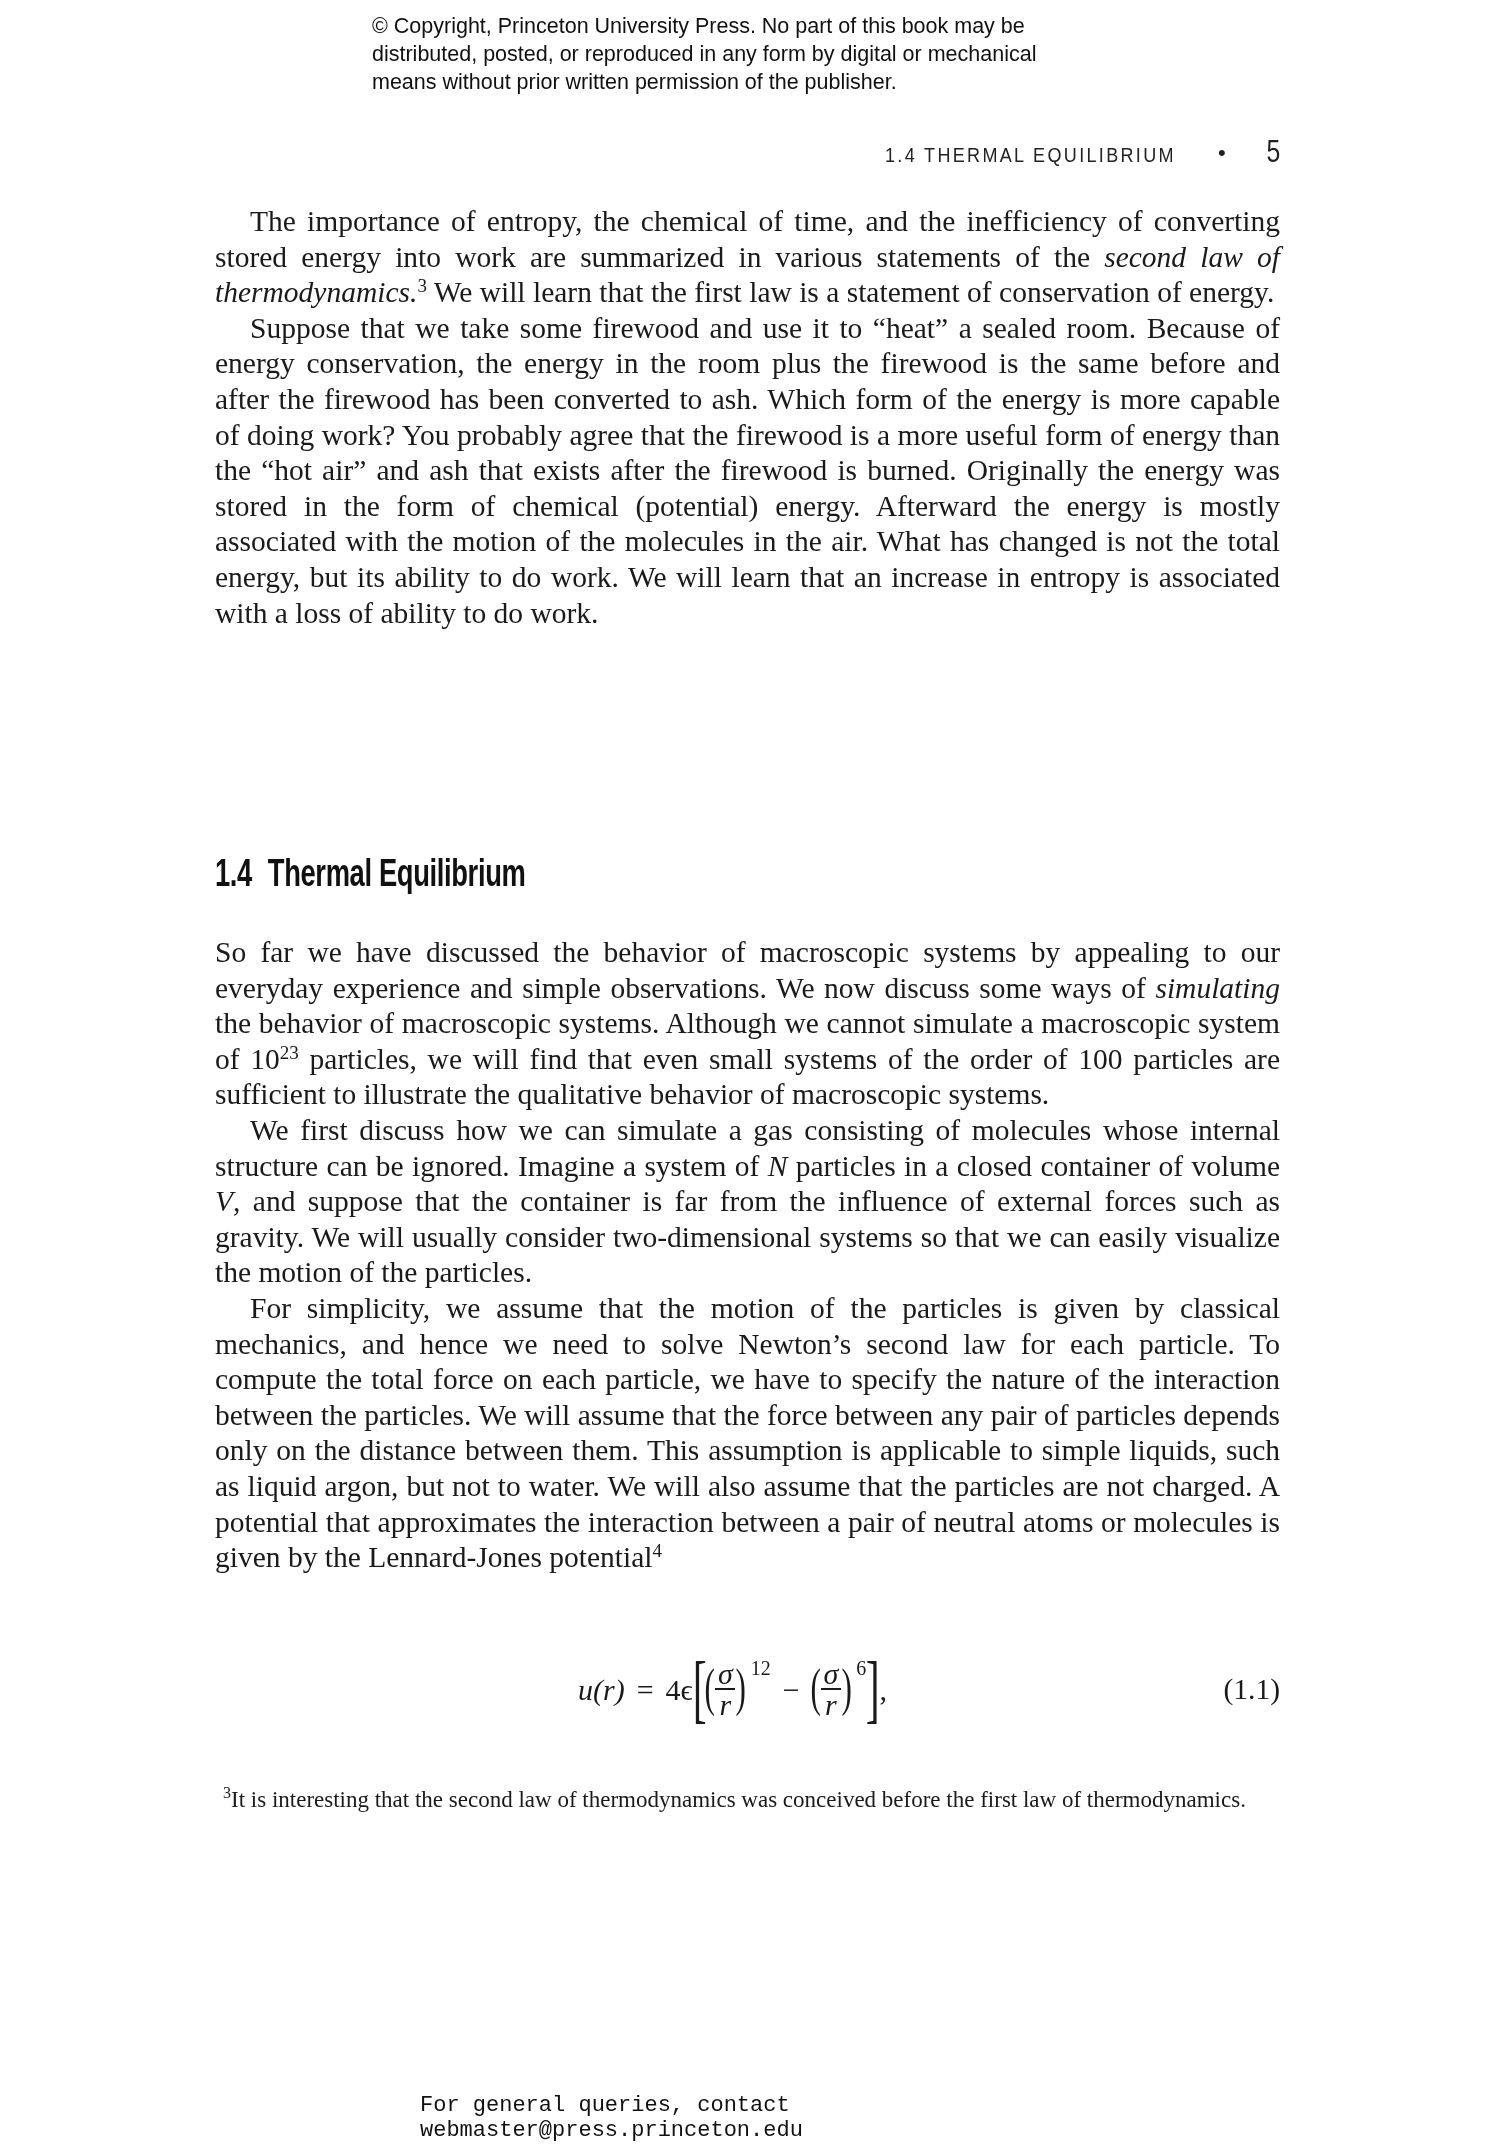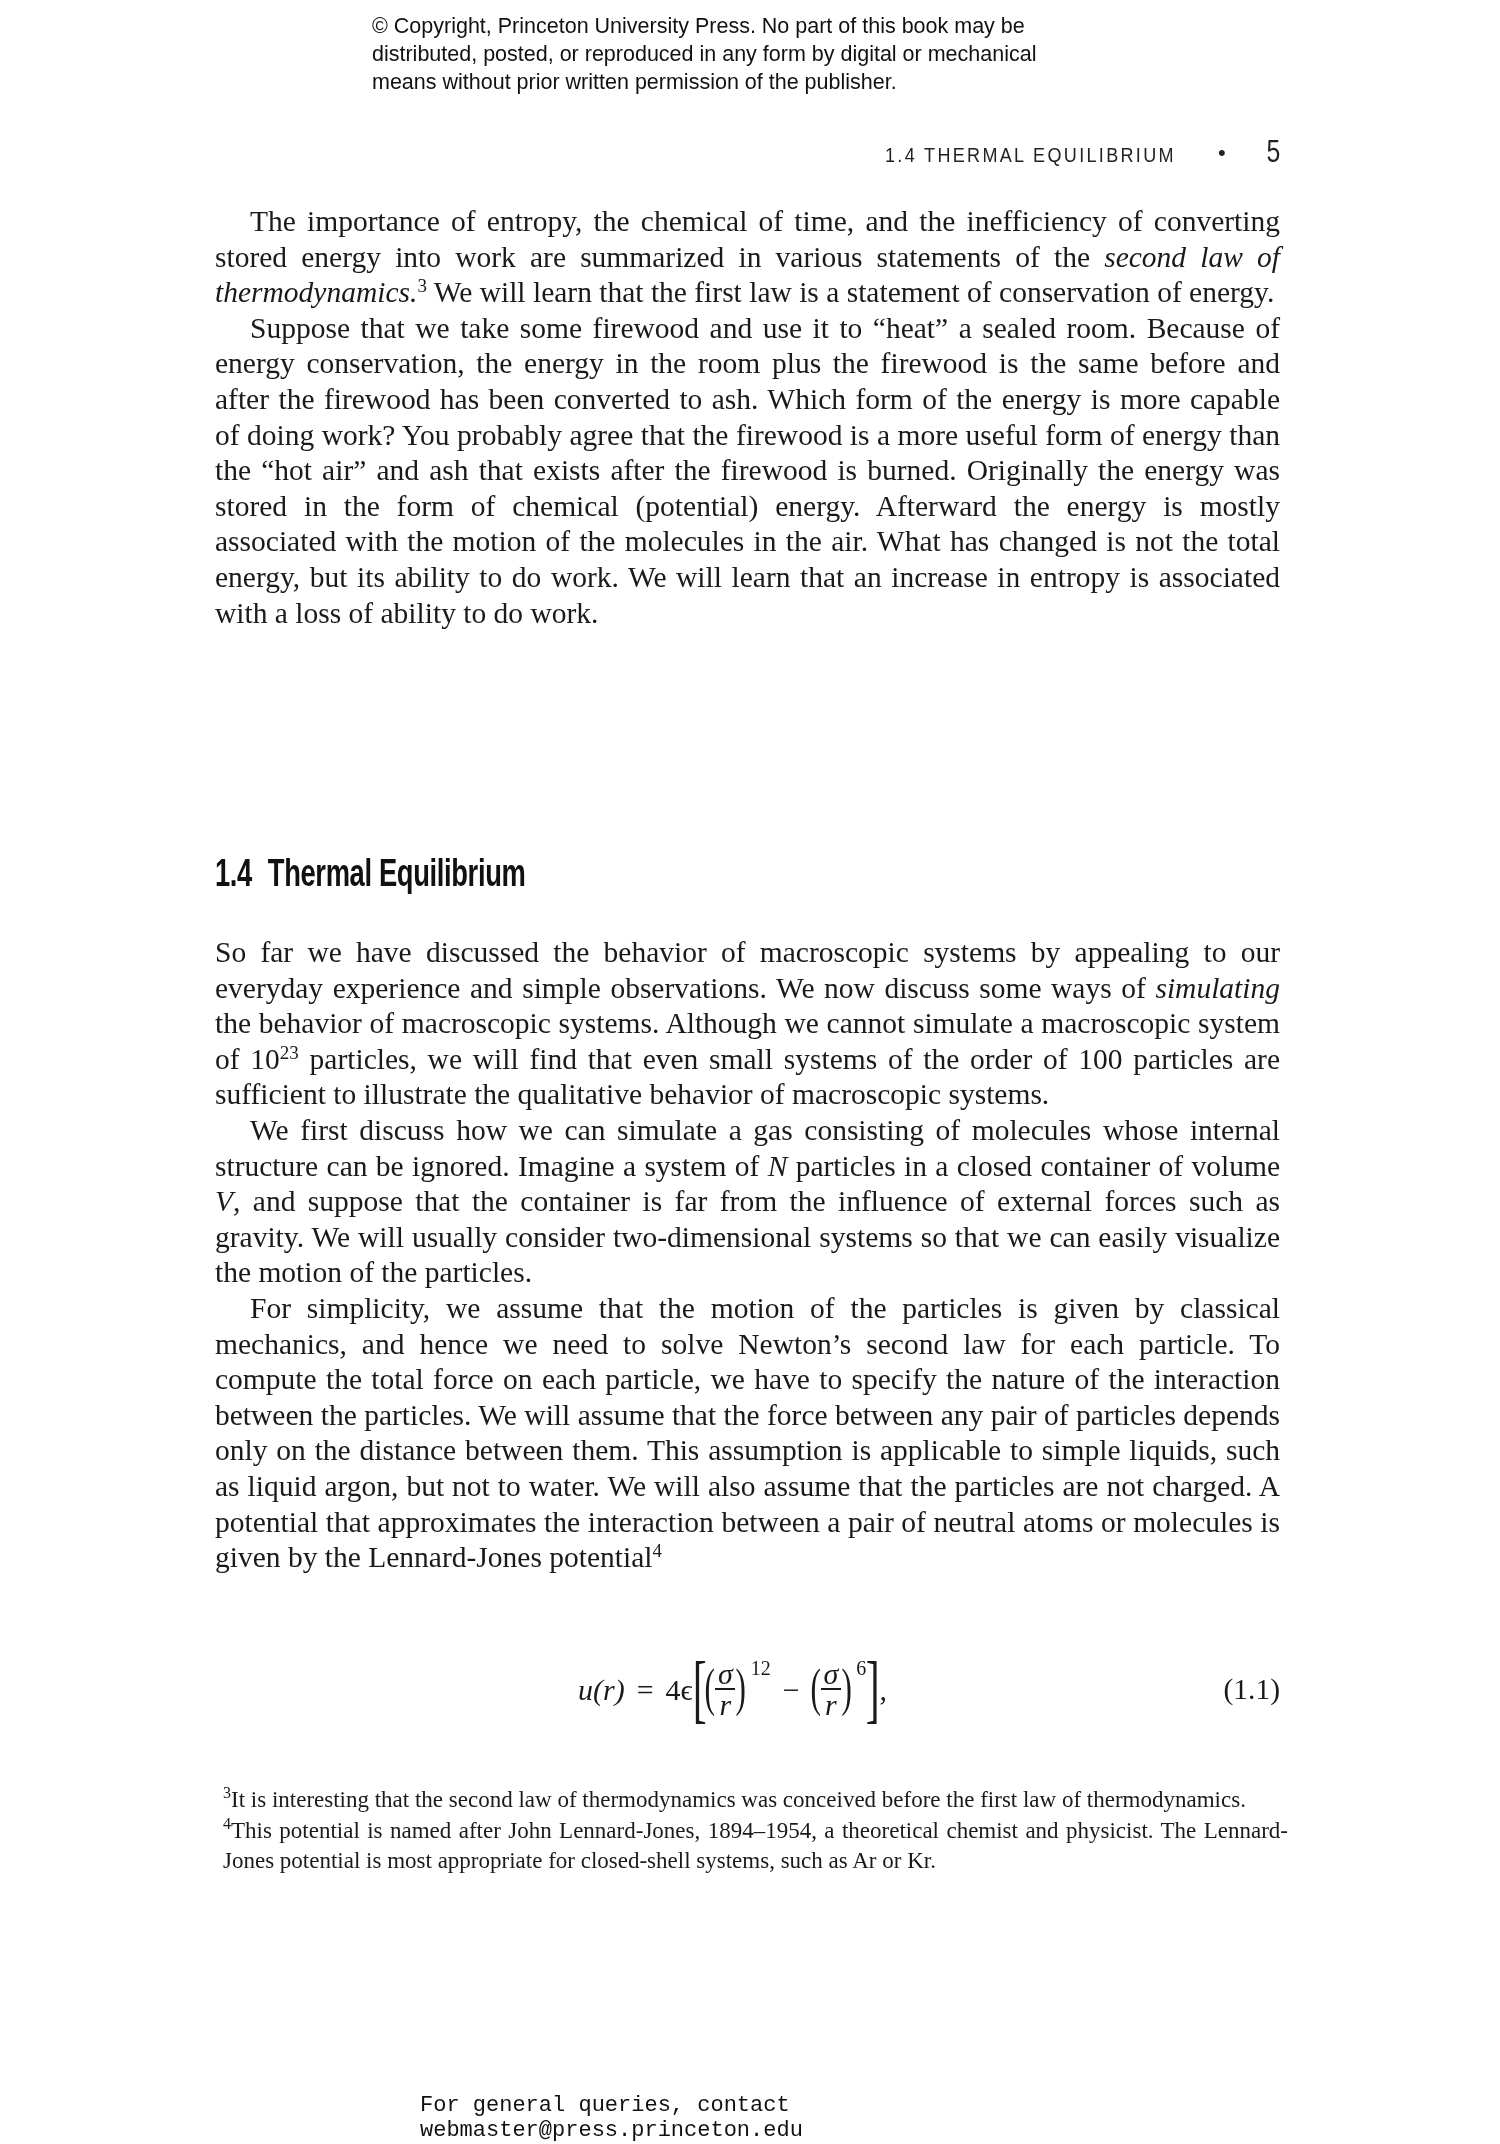--- a/index.html
+++ b/index.html
@@ -118,16 +118,15 @@
   </span>
   <span class="paren">)</span>
   <span class="exp">6</span>
   <span class="bracket">]</span>
   <span>,</span>
 </div>
 <div class="eq-number">(1.1)</div>
 
 <div class="footnotes">
   <p><sup>3</sup><span>It is interesting that the second law of thermodynamics was conceived before the first law of thermodynamics.</span></p>
-  <p><sup>4</sup><span>This potential is named after John Lennard-Jones, 1894–1954, a theoretical chemist and physicist. The Lennard-Jones potential is most appropriate for closed-shell systems, such as Ar or Kr.</span></p>
 </div>
 
 <div class="contact">For general queries, contact webmaster@press.princeton.edu</div>
 
 </body></html>

